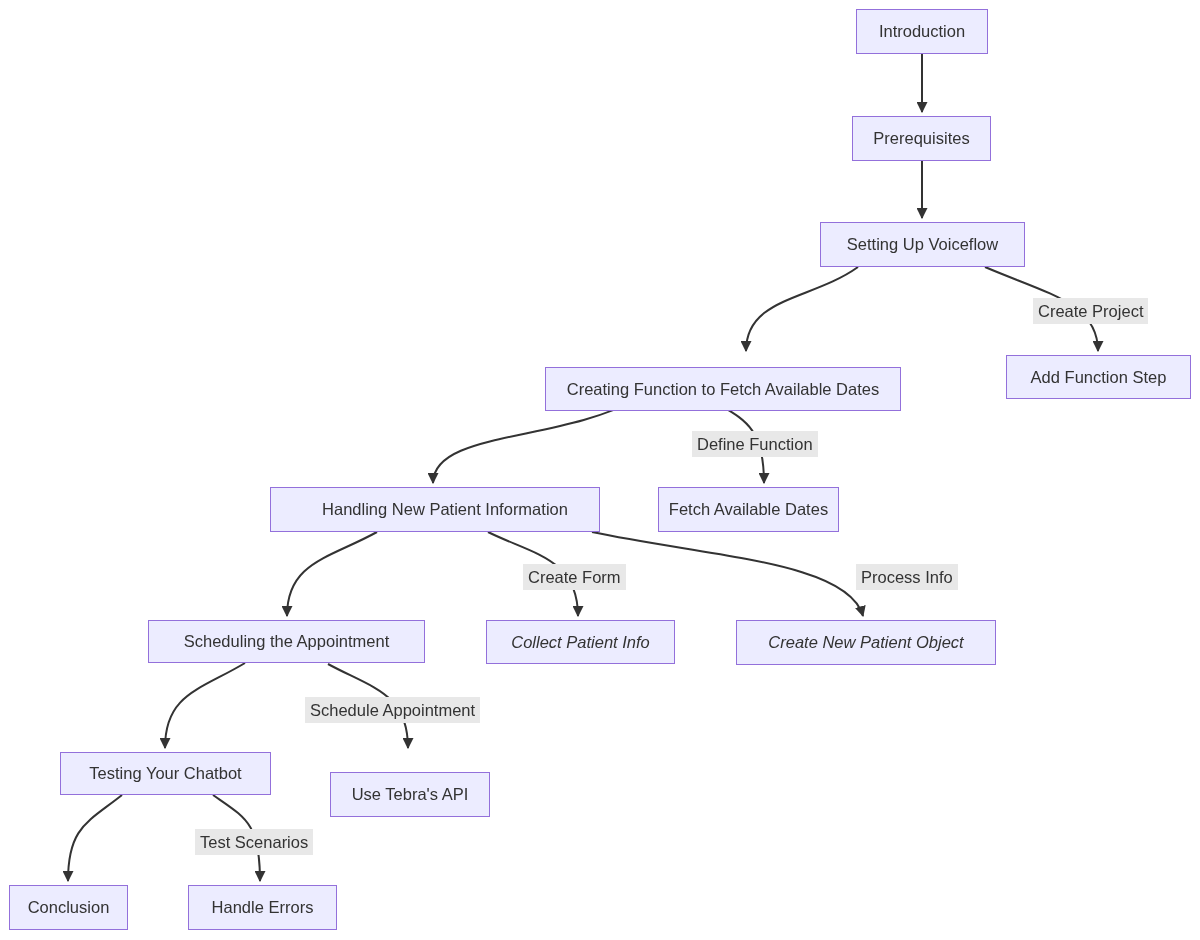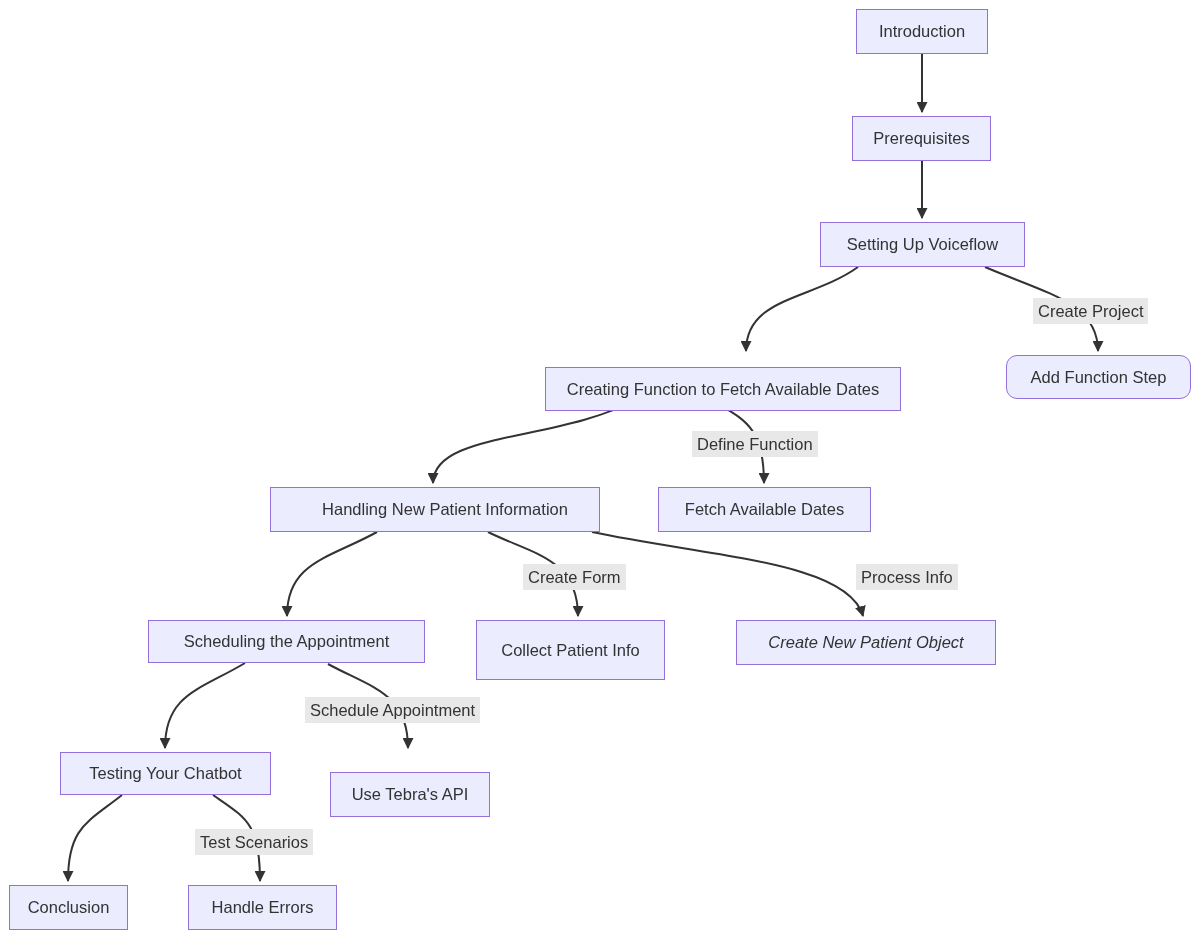--- a/index.html
+++ b/index.html
@@ -67,24 +67,24 @@
     <path class="edge" d="M245,663 C200,690 165,694 165,748" marker-end="url(#arrow)"></path>
     <path class="edge" d="M328,664 C372,688 408,693 408,748" marker-end="url(#arrow)"></path>
     <path class="edge" d="M122,795 C88,822 68,827 68,881" marker-end="url(#arrow)"></path>
     <path class="edge" d="M213,795 C246,818 260,823 260,881" marker-end="url(#arrow)"></path>
   </svg>
 
   <div class="node" style="left:852px; top:116px; width:139px; height:45px;">Prerequisites</div>
   <div class="node" style="left:856px; top:9px;  width:132px; height:45px;">Introduction</div>
   <div class="node" style="left:820px; top:222px; width:205px; height:45px;">Setting Up Voiceflow</div>
   <div class="node" style="left:545px; top:367px; width:356px; height:44px;">Creating Function to Fetch Available Dates</div>
-  <div class="node" style="left:1006px; top:355px; width:185px; height:44px;border-radius:11px;">Add Function Step</div>
-  <div class="node" style="left:658px; top:487px; width:213px; height:45px;">Fetch Available Dates</div>
+  <div class="node" style="left:1006px; top:355px; width:185px; height:44px;">Add Function Step</div>
+  <div class="node" style="left:658px; top:487px; width:181px; height:45px;">Fetch Available Dates</div>
   <div class="node" style="left:270px; top:487px; width:330px; height:45px;padding-left:20px;">Handling New Patient Information</div>
-  <div class="node" style="left:476px; top:620px; width:189px; height:60px;">Collect Patient Info</div>
+  <div class="node" style="left:486px; top:620px; width:189px; height:44px;font-style:italic;">Collect Patient Info</div>
   <div class="node" style="left:736px; top:620px; width:260px; height:45px;font-style:italic;">Create New Patient Object</div>
   <div class="node" style="left:148px; top:620px; width:277px; height:43px;">Scheduling the Appointment</div>
   <div class="node" style="left:330px; top:772px; width:160px; height:45px;">Use Tebra's API</div>
   <div class="node" style="left:60px; top:752px; width:211px; height:43px;">Testing Your Chatbot</div>
   <div class="node" style="left:9px; top:885px; width:119px; height:45px;text-align:right;">Conclusion</div>
   <div class="node" style="left:188px; top:885px; width:149px; height:45px;">Handle Errors</div>
 
   <div class="edge-label" style="left:1033px; top:298px;">Create Project</div>
   <div class="edge-label" style="left:692px; top:431px;">Define Function</div>
   <div class="edge-label" style="left:523px; top:564px;">Create Form</div>

